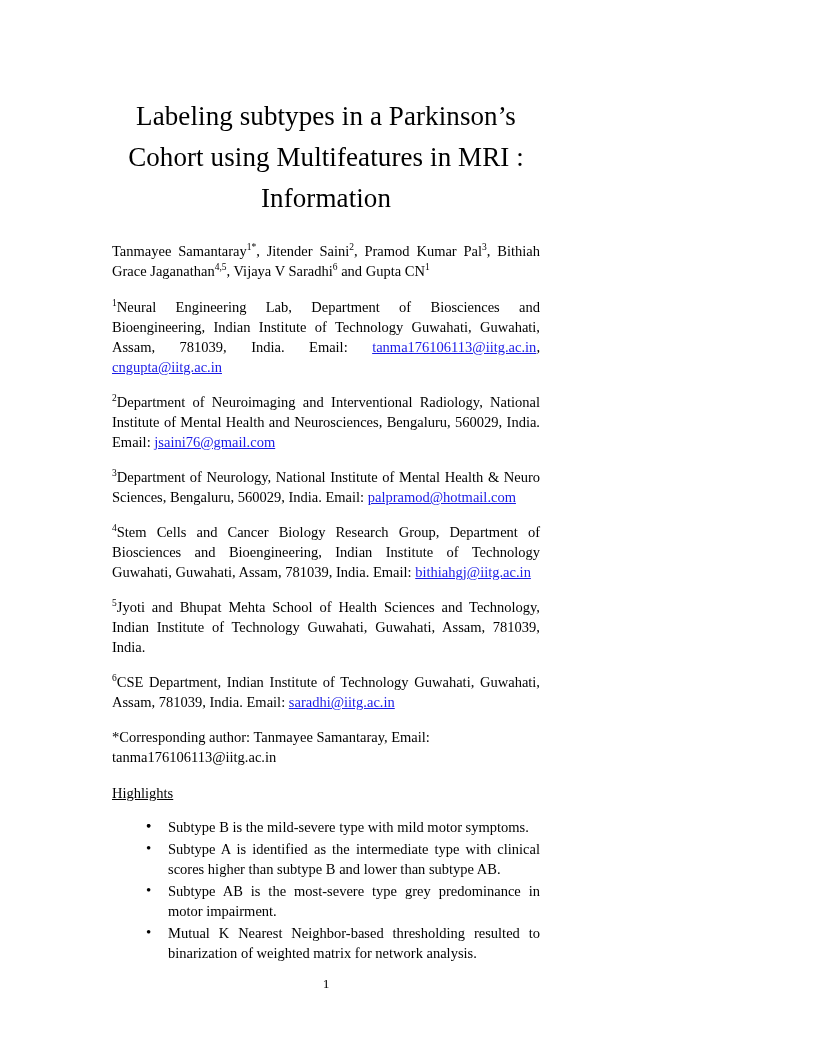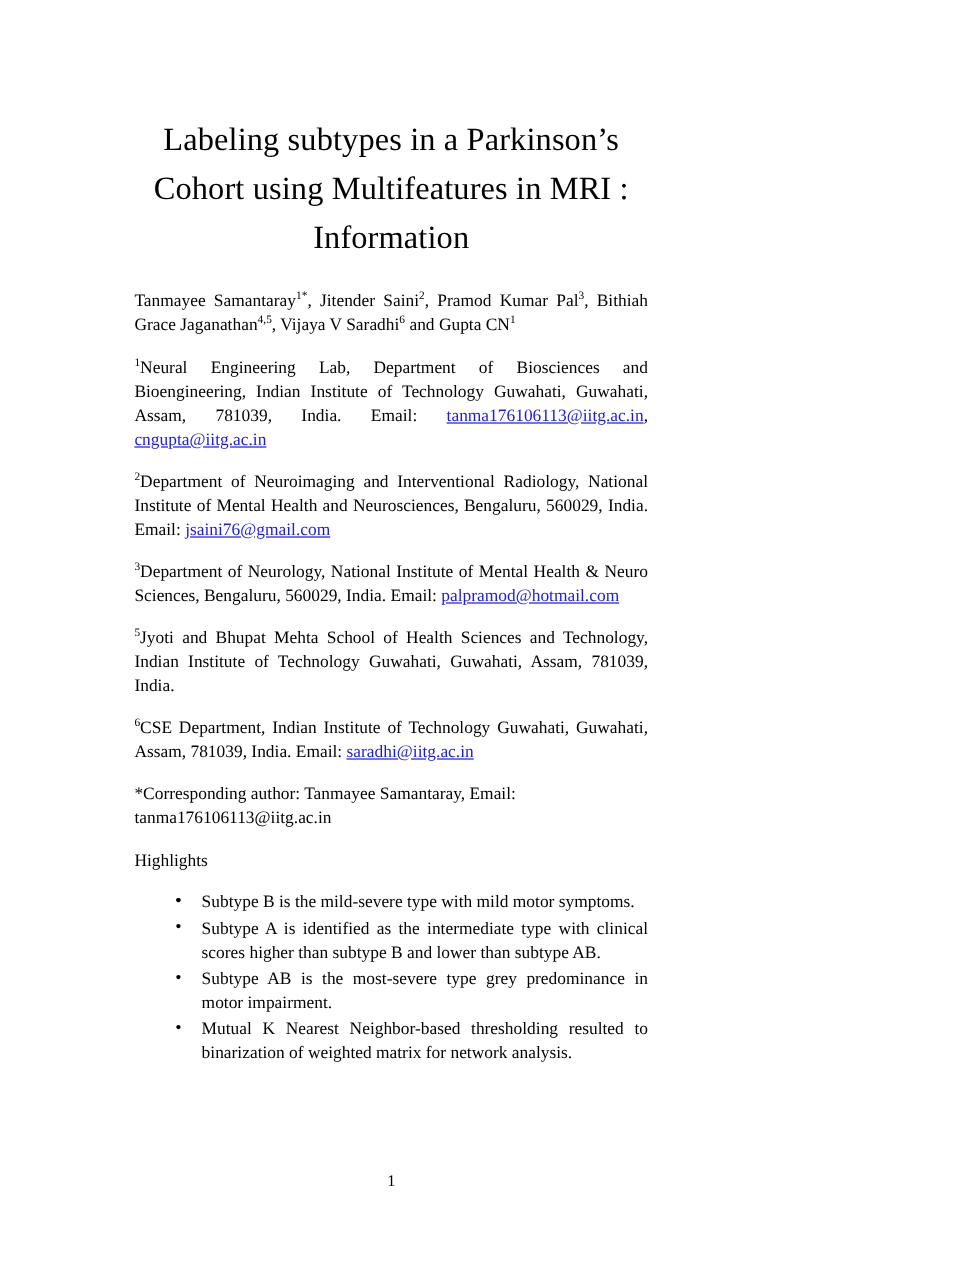--- a/index.html
+++ b/index.html
@@ -61,20 +61,21 @@
   }
   .corresponding {
     font-size: 14.5px;
     line-height: 20px;
     margin: 0 0 16px 0;
     text-align: left;
   }
   .highlights-head {
     font-size: 14.5px;
     line-height: 20px;
+    text-decoration: underline;
     margin: 0 0 14px 0;
   }
   ul.highlights {
     margin: 0;
     padding: 0 0 0 34px;
     list-style: none;
   }
   ul.highlights li {
     font-size: 14.5px;
     line-height: 20.5px;
@@ -108,20 +109,21 @@
     <span class="title-line">Cohort using Multifeatures in MRI :</span>
     <span class="title-line">Information</span>
   </h1>
 
   <p class="authors">Tanmayee Samantaray<sup>1*</sup>, Jitender Saini<sup>2</sup>, Pramod Kumar Pal<sup>3</sup>, Bithiah Grace Jaganathan<sup>4,5</sup>, Vijaya V Saradhi<sup>6</sup> and Gupta CN<sup>1</sup></p>
 
   <div>
       <p class="affil"><sup class="sup-lead">1</sup>Neural Engineering Lab, Department of Biosciences and Bioengineering, Indian Institute of Technology Guwahati, Guwahati, Assam, 781039, India. Email: <a class="maillink" href="#">tanma176106113@iitg.ac.in</a>, <a class="maillink" href="#">cngupta@iitg.ac.in</a></p>
       <p class="affil"><sup class="sup-lead">2</sup>Department of Neuroimaging and Interventional Radiology, National Institute of Mental Health and Neurosciences, Bengaluru, 560029, India. Email: <a class="maillink" href="#">jsaini76@gmail.com</a></p>
       <p class="affil"><sup class="sup-lead">3</sup>Department of Neurology, National Institute of Mental Health &amp; Neuro Sciences, Bengaluru, 560029, India. Email: <a class="maillink" href="#">palpramod@hotmail.com</a></p>
+      <p class="affil"><sup class="sup-lead">4</sup>Stem Cells and Cancer Biology Research Group, Department of Biosciences and Bioengineering, Indian Institute of Technology Guwahati, Guwahati, Assam, 781039, India. Email: <a class="maillink" href="#">bithiahgj@iitg.ac.in</a></p>
       <p class="affil"><sup class="sup-lead">5</sup>Jyoti and Bhupat Mehta School of Health Sciences and Technology, Indian Institute of Technology Guwahati, Guwahati, Assam, 781039, India.</p>
       <p class="affil"><sup class="sup-lead">6</sup>CSE Department, Indian Institute of Technology Guwahati, Guwahati, Assam, 781039, India. Email: <a class="maillink" href="#">saradhi@iitg.ac.in</a></p>
     </div>
 
   <p class="corresponding">*Corresponding author: Tanmayee Samantaray, Email: tanma176106113@iitg.ac.in</p>
 
   <p class="highlights-head">Highlights</p>
 
   <ul class="highlights">
       <li><span class="bullet">•</span></li>

